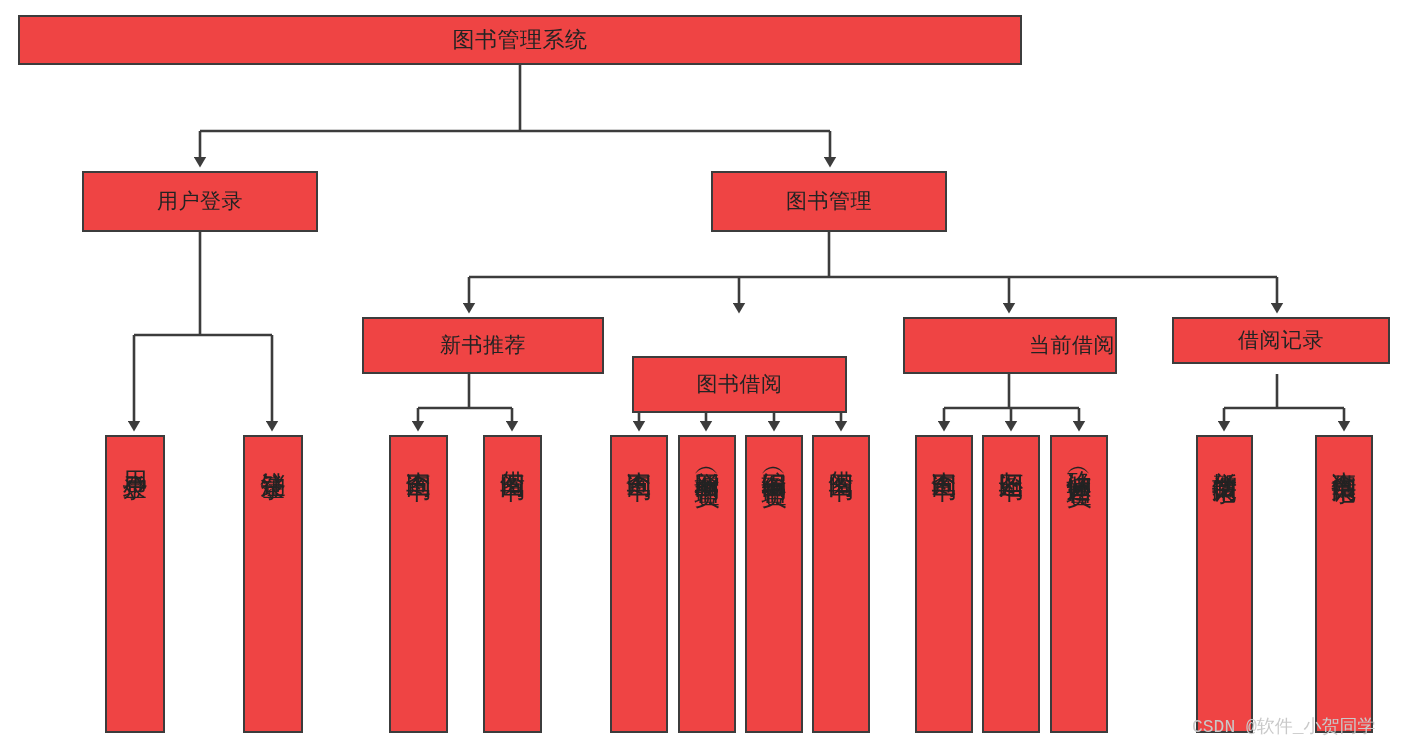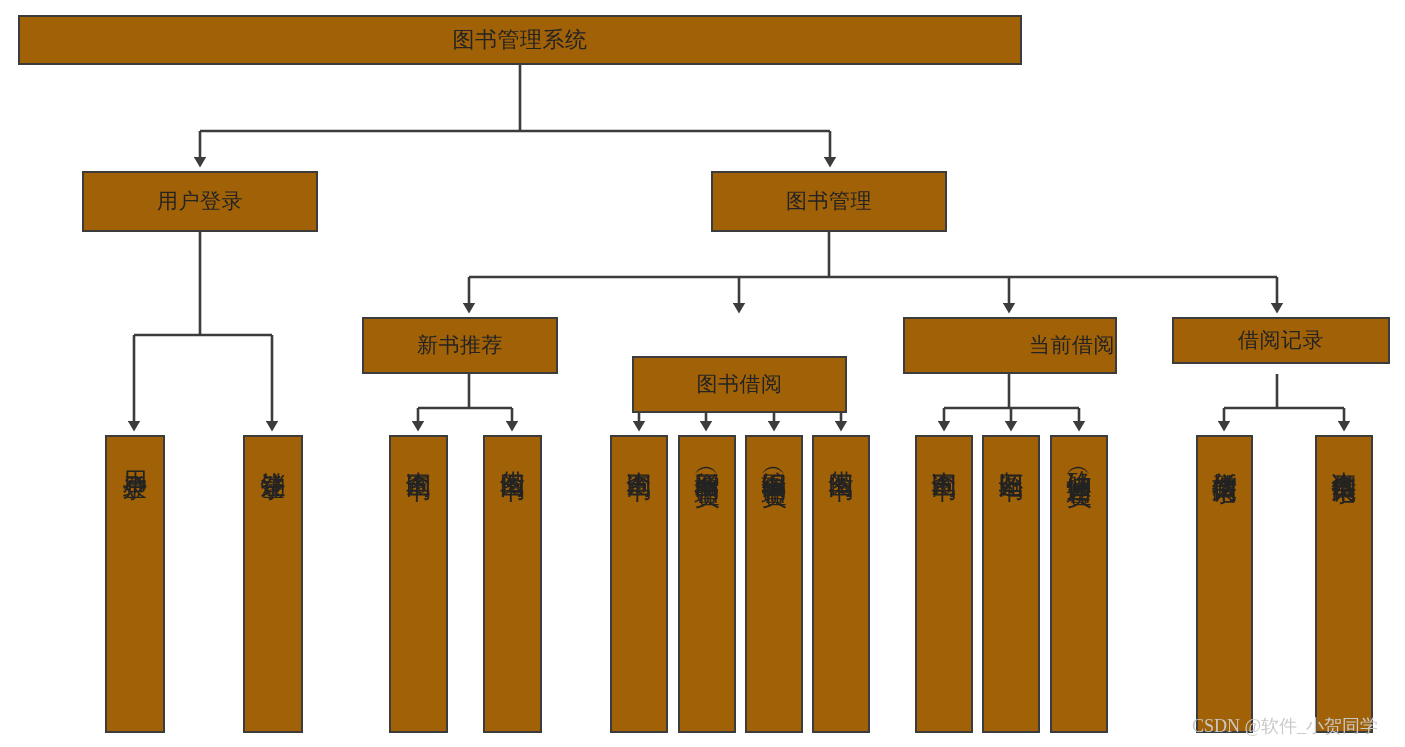--- a/index.html
+++ b/index.html
@@ -19,21 +19,21 @@
     position: absolute;
     left: 0;
     top: 0;
     width: 1405px;
     height: 747px;
     pointer-events: none;
   }
   .node {
     position: absolute;
     box-sizing: border-box;
-    background: #a16207;
+    background: #ef4444;
     border: 2.5px solid #3c3c3c;
     display: flex;
     align-items: center;
     justify-content: center;
     color: #232323;
     text-align: center;
     z-index: 2;
   }
   .node .lbl {
     display: block;
@@ -58,21 +58,21 @@
     line-height: 1;
   }
   #watermark {
     position: absolute;
     left: 1192px;
     top: 714px;
     font-size: 18px;
     color: #c9c9c9;
     white-space: nowrap;
     z-index: 3;
-    font-family: Liberation Serif, serif;
+    font-family: Liberation Mono, monospace;
   }
 </style>
 </head>
 <body>
 
 <div id="canvas">
 
   <svg id="edges" viewBox="0 0 1405 747" xmlns="http://www.w3.org/2000/svg">
     <defs>
       <marker id="ah" markerWidth="11" markerHeight="13" refX="1.5" refY="6.5" orient="auto" markerUnits="userSpaceOnUse">
@@ -127,21 +127,21 @@
     <span class="lbl">图书管理系统</span>
   </div>
 
   <div class="node horiz" style="left:82px; top:171px; width:236px; height:61px;">
     <span class="lbl">用户登录</span>
   </div>
   <div class="node horiz" style="left:711px; top:171px; width:236px; height:61px;">
     <span class="lbl">图书管理</span>
   </div>
 
-  <div class="node horiz" style="left:362px; top:317px; width:196px; height:57px;">
+  <div class="node horiz" style="left:362px; top:317px; width:242px; height:57px;">
     <span class="lbl">新书推荐</span>
   </div>
   <div class="node horiz" style="left:632px; top:317px; width:215px; height:57px;margin-top:39px;">
     <span class="lbl">图书借阅</span>
   </div>
   <div class="node horiz" style="left:903px; top:317px; width:214px; height:57px;justify-content:flex-end;">
     <span class="lbl">当前借阅</span>
   </div>
   <div class="node horiz" style="left:1172px; top:317px; width:218px; height:47px;">
     <span class="lbl">借阅记录</span>

